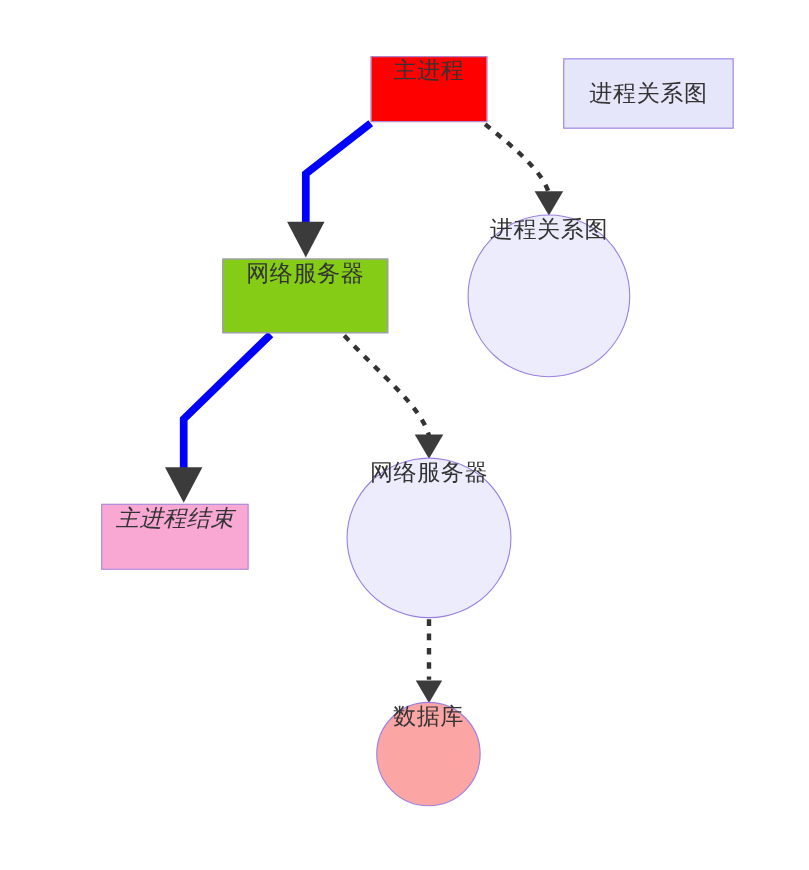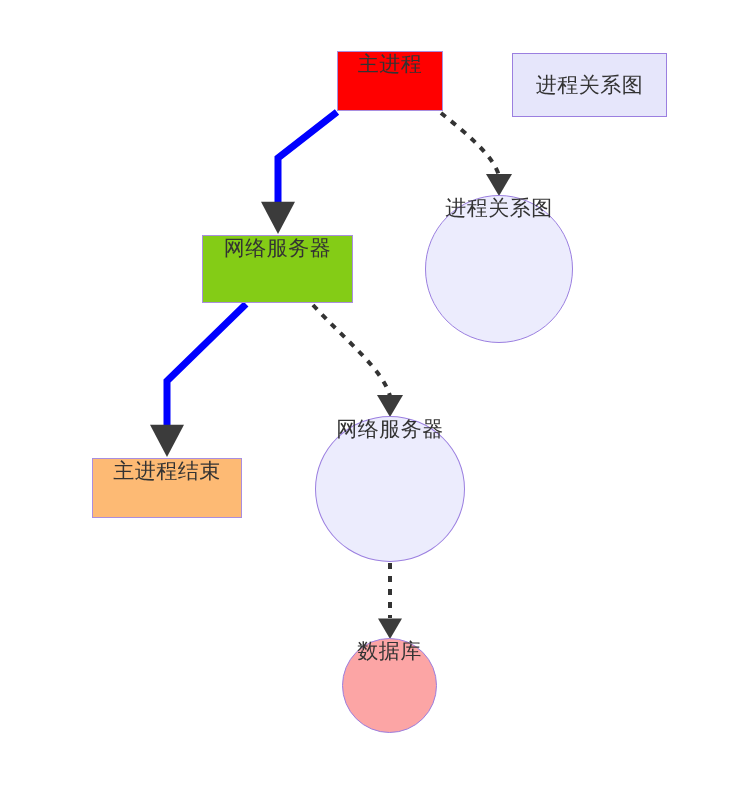--- a/index.html
+++ b/index.html
@@ -82,21 +82,21 @@
       <polygon points="378,618.6 402,618.6 390,639" fill="#3b3b3b"></polygon>
     </svg>
 
   <div id="node-layer">
       <div class="node node-rect" style="left: 337px; top: 51px; width: 106px; height: 60px; background: rgb(255, 0, 0); border-color: rgb(169, 142, 222); color: rgb(51, 51, 51);">
         <span>主进程</span>
       </div>
       <div class="node node-rect" style="left: 202px; top: 235px; width: 151px; height: 68px; background: #84cc16; border-color: rgb(169, 142, 222); color: rgb(51, 51, 51);">
         <span>网络服务器</span>
       </div>
-      <div class="node node-rect" style="left: 92px; top: 458px; width: 150px; height: 60px; background: #fdba74; border-color: rgb(169, 142, 222); color: rgb(51, 51, 51);">
+      <div class="node node-rect" style="left: 92px; top: 458px; width: 134px; height: 60px; background: #f9a8d4; border-color: rgb(169, 142, 222); color: rgb(51, 51, 51); font-style: italic;">
         <span>主进程结束</span>
       </div>
       <div class="node node-circle" style="left: 425px; top: 195px; width: 148px; height: 148px; background: rgb(236, 236, 253); border-color: rgb(155, 127, 224); color: rgb(51, 51, 51);">
         <span>进程关系图</span>
       </div>
       <div class="node node-circle" style="left: 315px; top: 416px; width: 150px; height: 146px; background: rgb(236, 236, 253); border-color: rgb(155, 127, 224); color: rgb(51, 51, 51);">
         <span>网络服务器</span>
       </div>
       <div class="node node-circle" style="left: 342px; top: 638px; width: 95px; height: 95px; background: #fca5a5; border-color: rgb(155, 127, 224); color: rgb(51, 51, 51);">
         <span>数据库</span>

